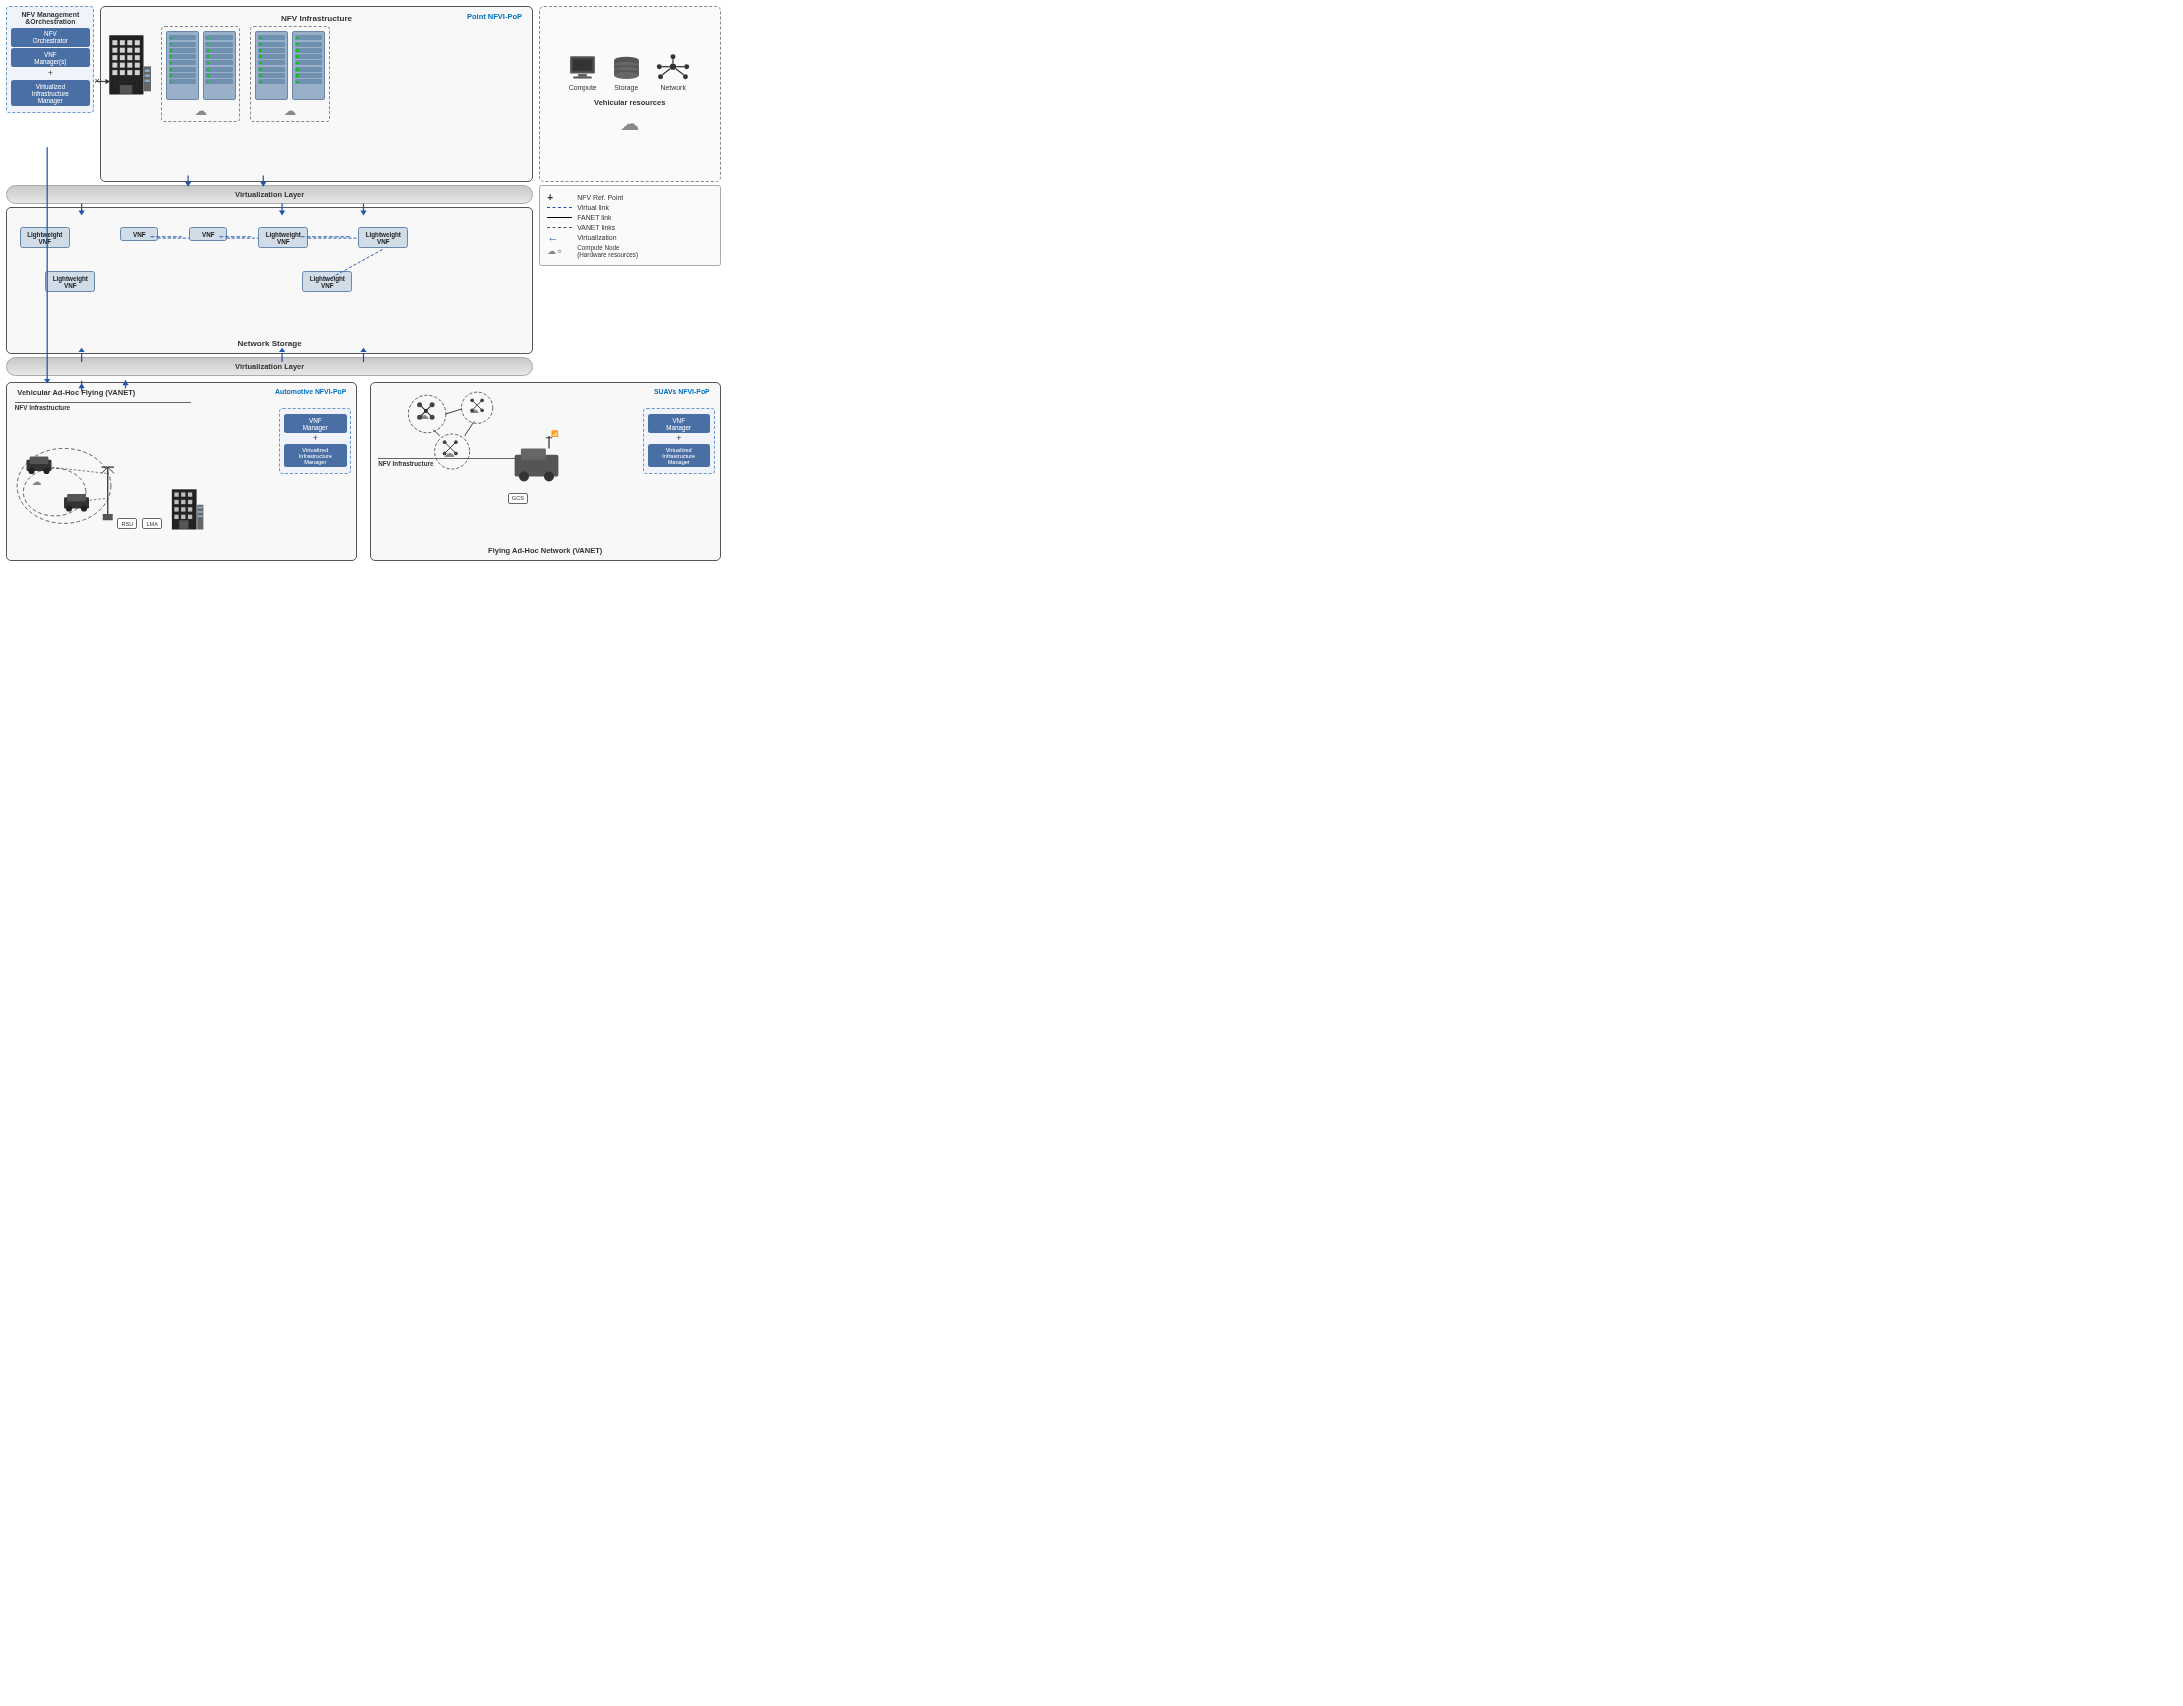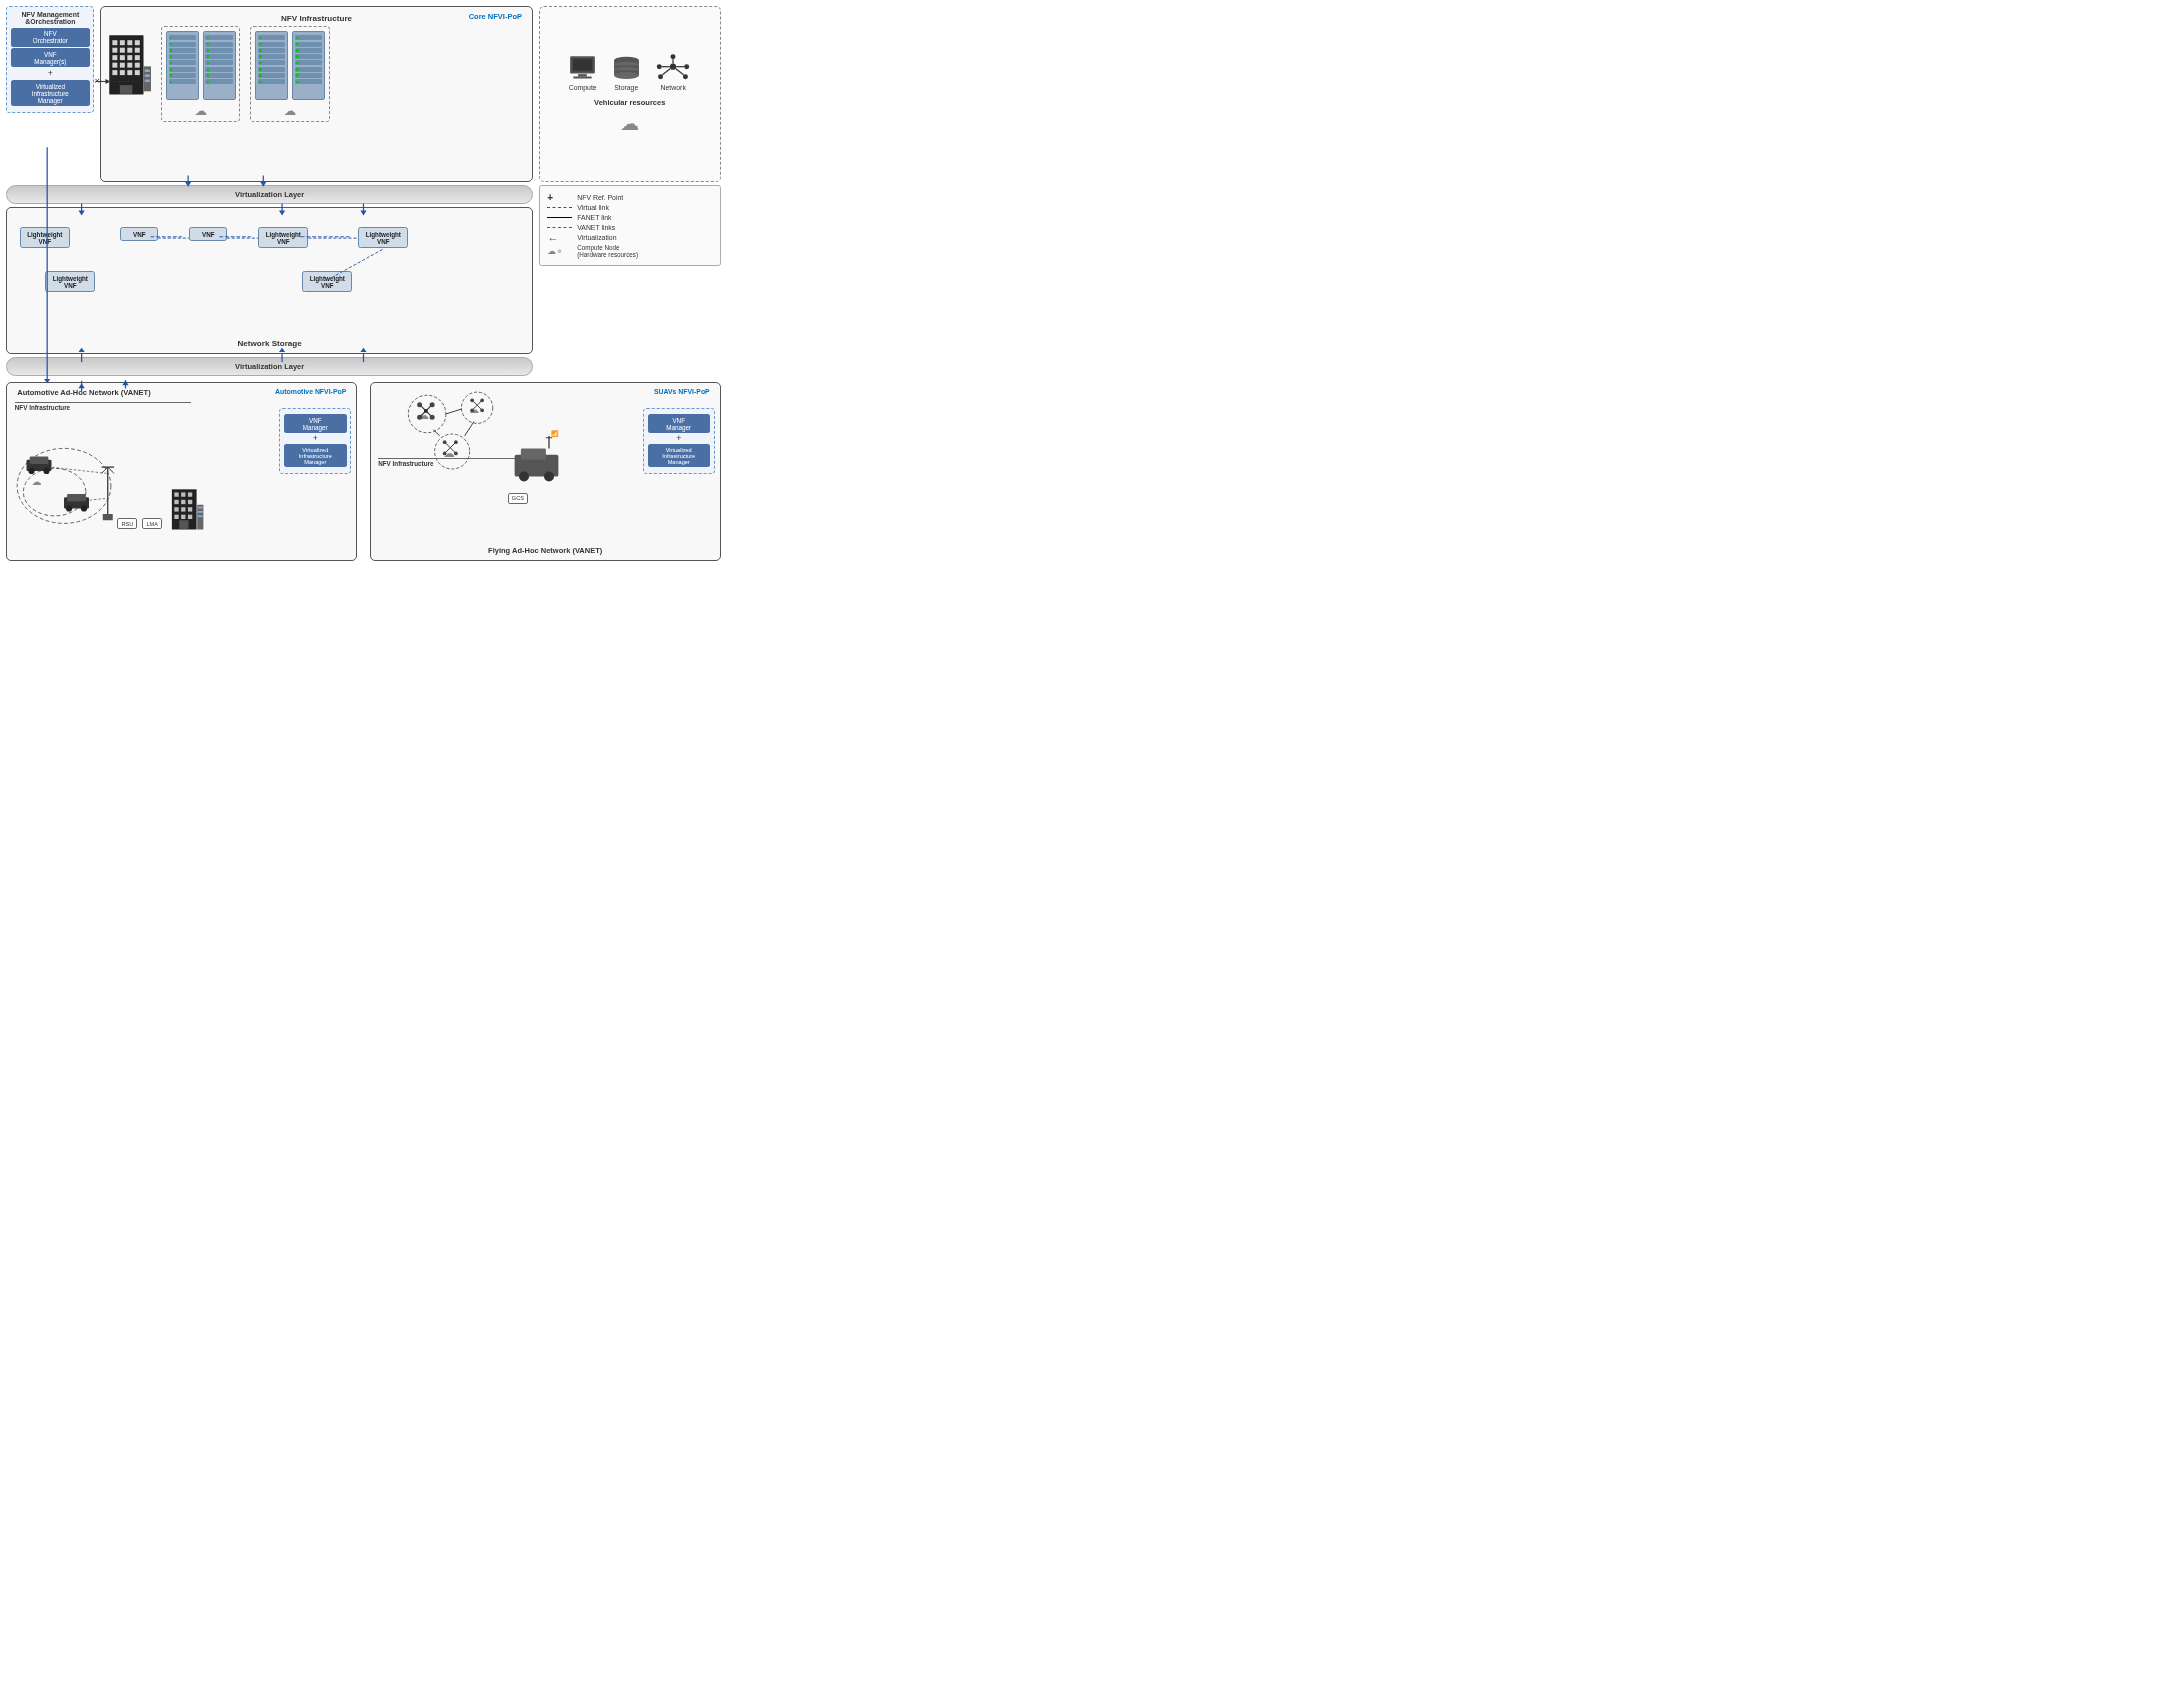--- a/index.html
+++ b/index.html
@@ -358,21 +358,21 @@
 Orchestrator</div>
     <div class="box-blue" style="white-space:pre-line;">VNF
 Manager(s)</div>
     <div class="plus-sign">+</div>
     <div class="box-blue" style="white-space:pre-line;">Virtualized
 Infrastructure
 Manager</div>
   </div>
 
   <div class="core-nfv-pop">
-    <div class="core-nfv-label">Core  NFVI-PoP</div>
+    <div class="core-nfv-label">Point  NFVI-PoP</div>
     <div class="nfv-infra-label">NFV Infrastructure</div>
 
     <div style="position:absolute; top:22px; left:5px;">
       <svg width="47" height="81" viewBox="0 0 75 130">
 
         <rect x="5" y="10" width="55" height="95" fill="#222" rx="1"></rect>
 
         <rect x="10" y="18" width="8" height="8" fill="white" opacity="0.8"></rect>
         <rect x="22" y="18" width="8" height="8" fill="white" opacity="0.8"></rect>
         <rect x="34" y="18" width="8" height="8" fill="white" opacity="0.8"></rect>
@@ -657,21 +657,21 @@
     </svg>
   </div>
 
   <div class="virt-layer-bottom">
     <span>Virtualization Layer</span>
   </div>
 
   <div class="bottom-section">
 
     <div class="vanet-section">
-      <div class="vanet-title">Automotive Ad-Hoc Network (VANET)</div>
+      <div class="vanet-title">Vehicular Ad-Hoc Flying (VANET)</div>
       <div class="automotive-label">Automotive  NFVI-PoP</div>
 
       <div style="position:absolute; top:19px; left:7.5px; font-size:6.3px; font-weight:bold; color:#333; border-top:1.3px solid #666; padding-top:1.3px; width:176px;">NFV Infrastructure</div>
 
       <div style="position:absolute; top:34px; left:6.3px; width:113px; height:113px;">
         <svg width="125" height="119" viewBox="0 0 200 190">
 
           <ellipse cx="80" cy="110" rx="75" ry="60" fill="none" stroke="#555" stroke-width="1.5" stroke-dasharray="6,4"></ellipse>
 
           <ellipse cx="65" cy="120" rx="50" ry="38" fill="none" stroke="#555" stroke-width="1.5" stroke-dasharray="6,4"></ellipse>

